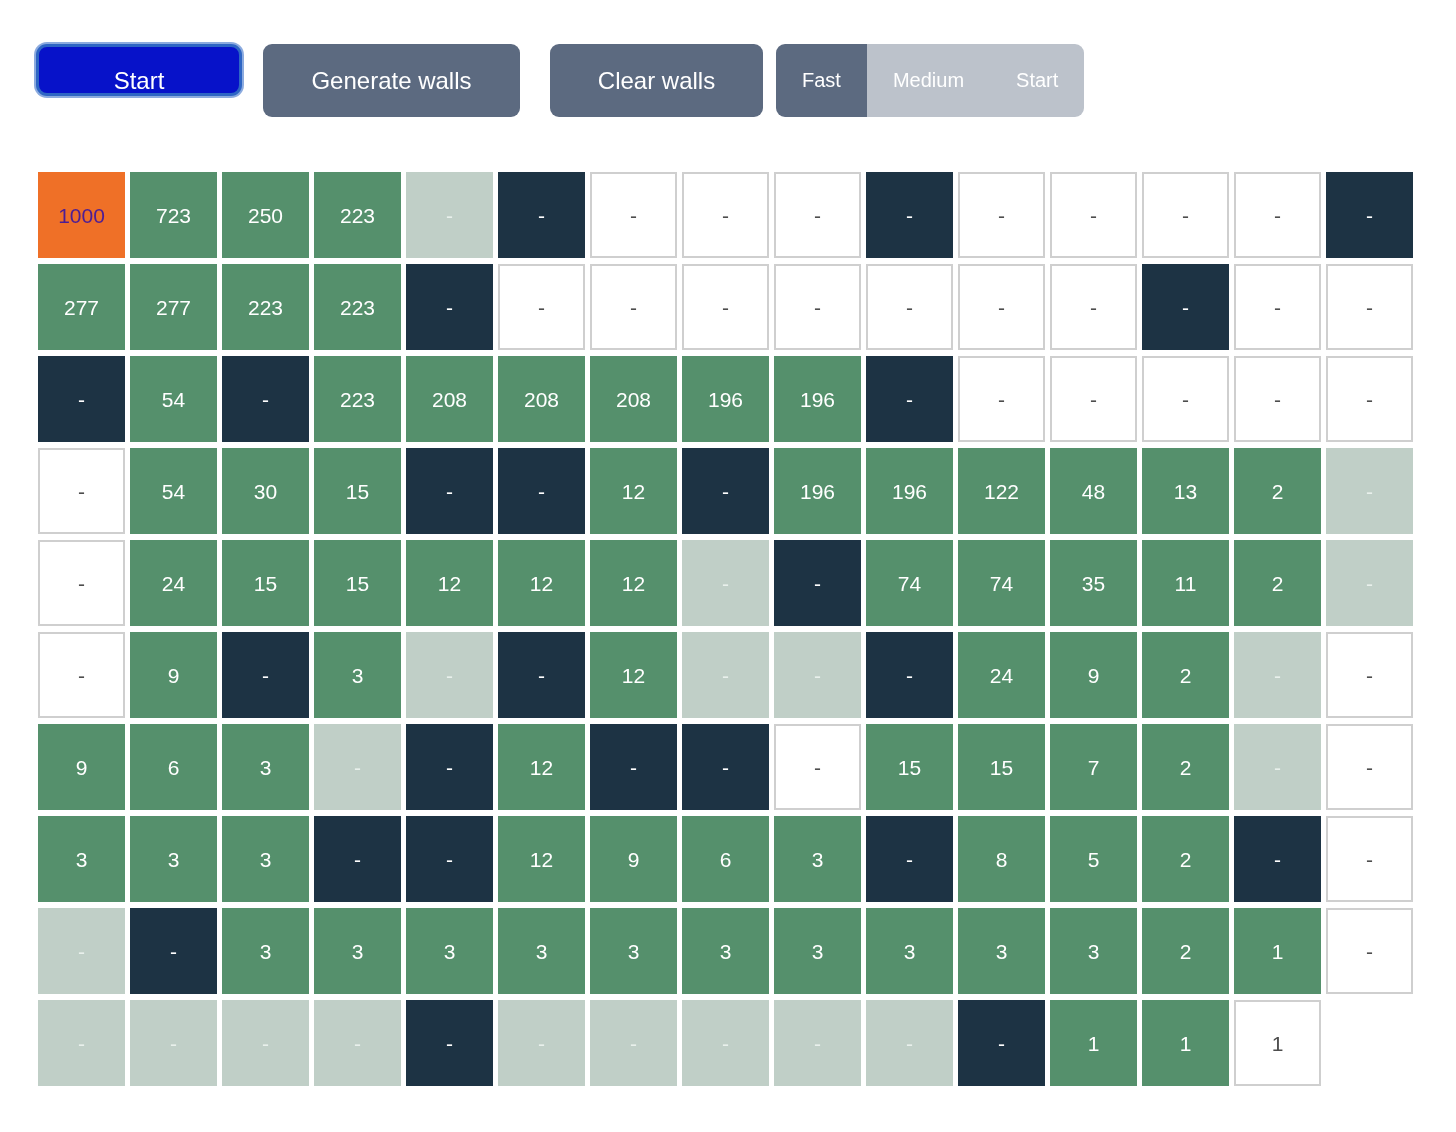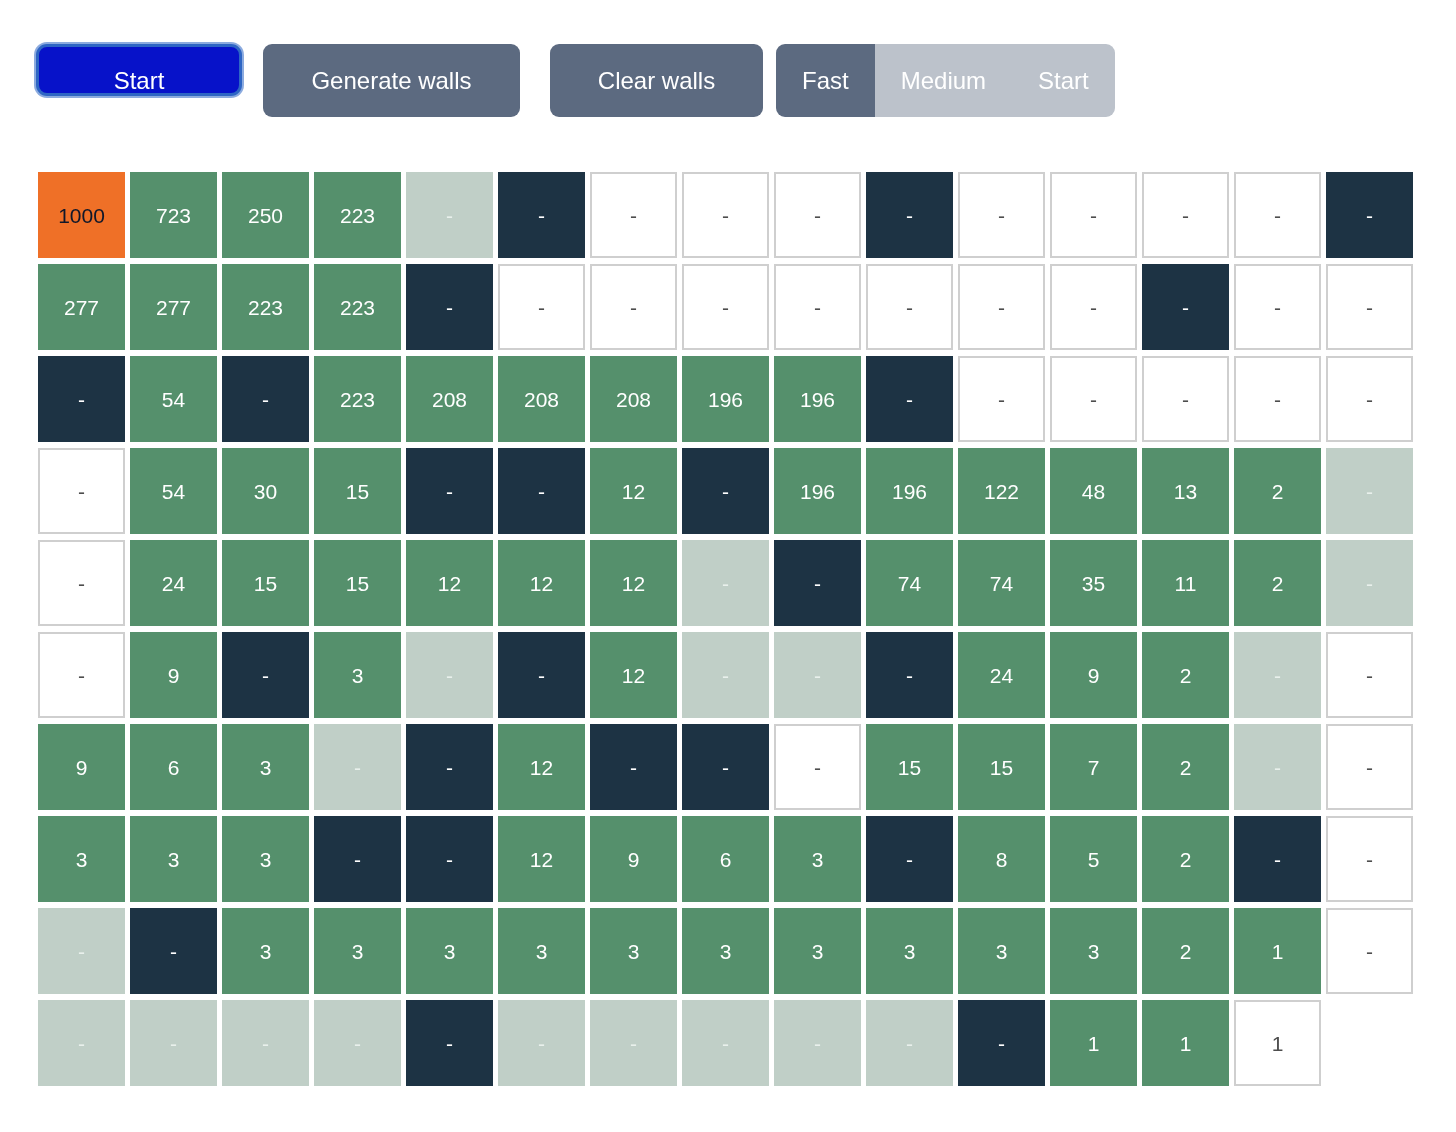--- a/index.html
+++ b/index.html
@@ -62,21 +62,21 @@
   .btn-generate { min-width: 257px; margin-right: 30px; }
   .btn-clear    { min-width: 213px; margin-right: 13px; }
 
   .speed-group {
     display: flex;
     align-items: flex-start;
   }
   .speed-btn {
     height: 73px;
     border: none;
-    font-size: 24px;
+    font-size: 20px;
     line-height: 73px;
     text-align: center;
     color: #ffffff;
     font-family: "Liberation Sans", sans-serif;
     cursor: pointer;
     padding: 0 26px;
     white-space: nowrap;
   }
   .speed-btn.first { border-radius: 9px 0 0 9px; }
   .speed-btn.last  { border-radius: 0 9px 9px 0; }
@@ -120,21 +120,21 @@
   .cell.faded {
     background: #c0cfc7;
     color: #e9f0ec;
   }
   .cell.wall {
     background: #1d3344;
     color: #ffffff;
   }
   .cell.start {
     background: #ef7027;
-    color: #0f172a;
+    color: #4c1d95;
     text-align: right;
   }
 </style>
 </head>
 <body>
 
 <div class="page">
 
   <div class="toolbar">
     <button class="btn btn-start">Start</button>

